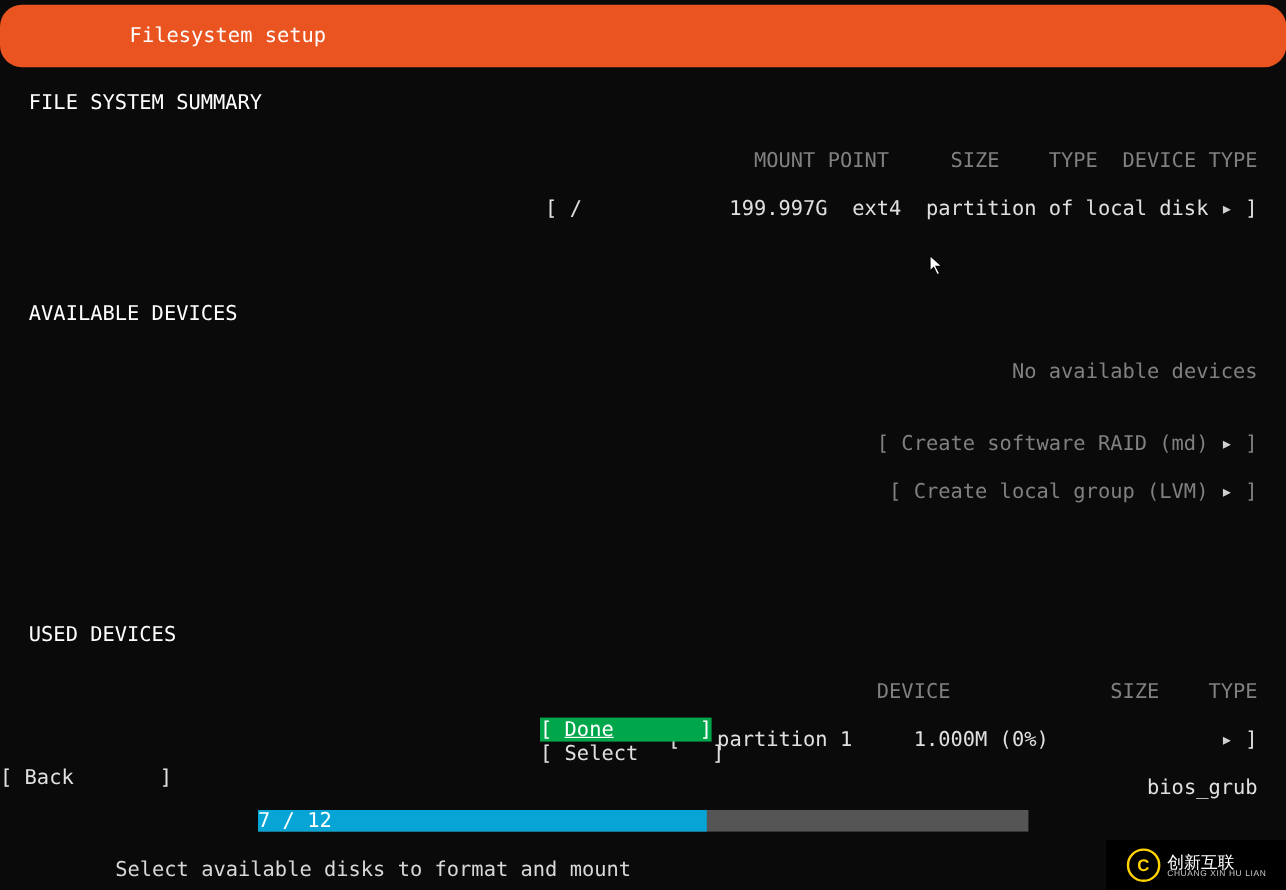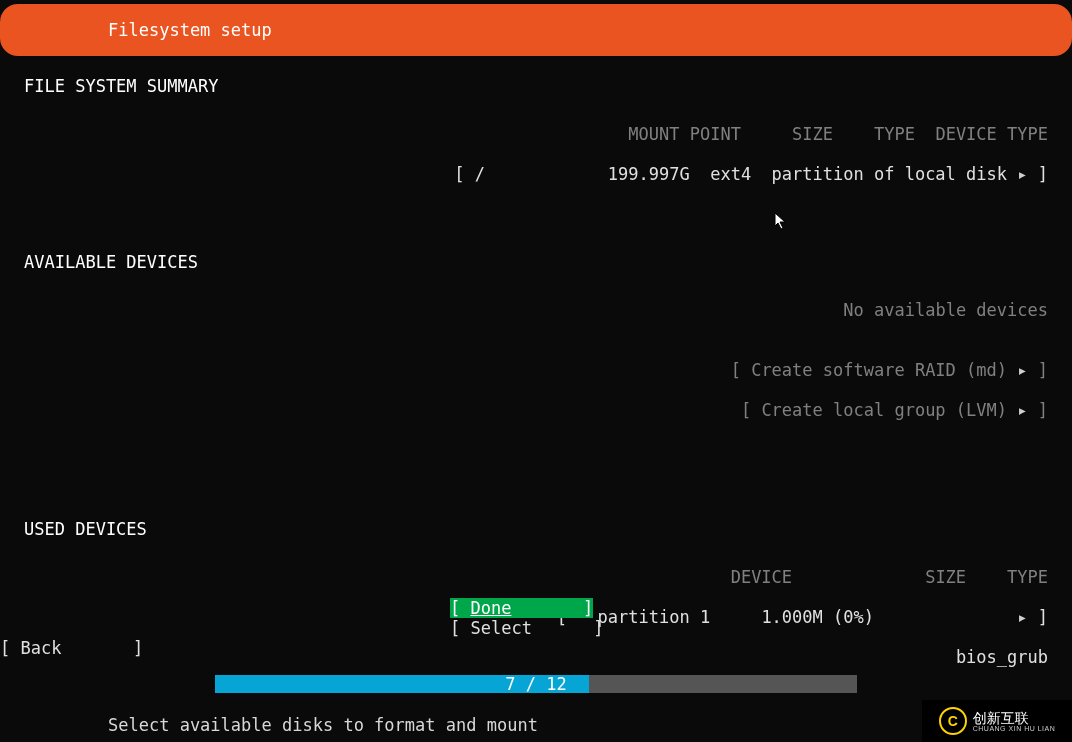--- a/index.html
+++ b/index.html
@@ -67,28 +67,27 @@
   .progress-fill {
     background: #06a5d6;
     height: 100%;
     position: relative;
   }
   .progress-text {
     position: absolute;
     left: 0;
     right: 0;
     top: 0;
-    text-align: center;
     color: #ffffff;
     font-size: 17px;
     line-height: 18px;
   }
   .bottom-hint {
     position: absolute;
-    left: 108px;
+    left: 96px;
     top: 715px;
     color: #d8d8d8;
   }
   .cursor {
     position: absolute;
     left: 774px;
     top: 212px;
     width: 14px;
     height: 18px;
     pointer-events: none;

